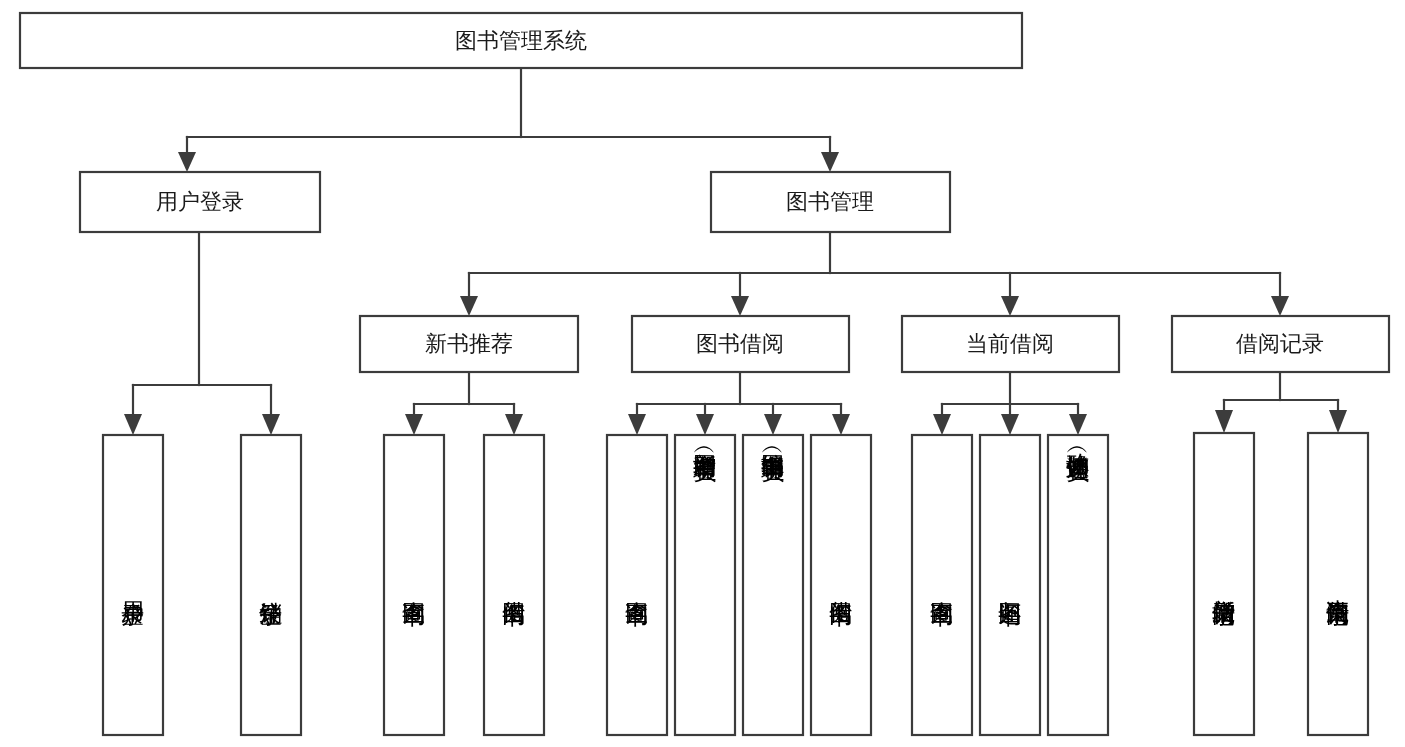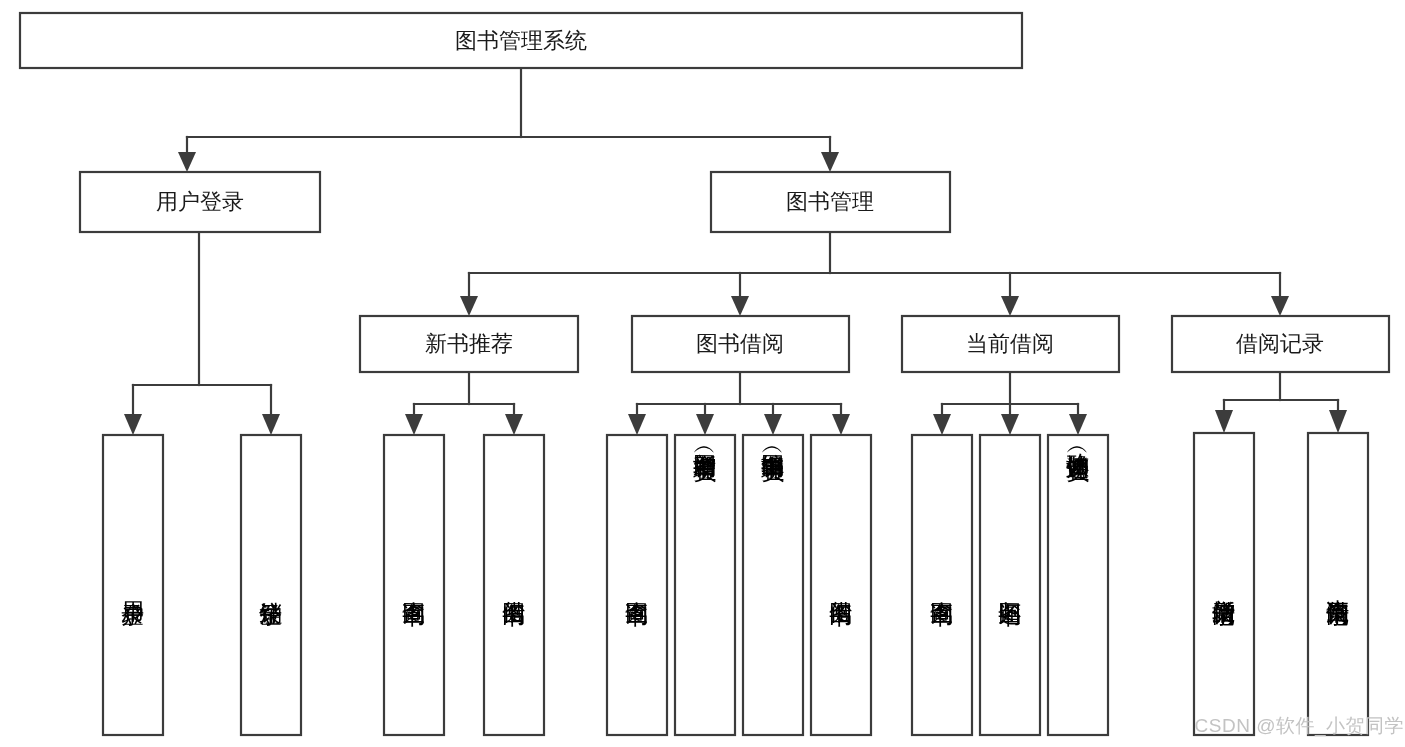--- a/index.html
+++ b/index.html
@@ -246,15 +246,14 @@
     <span class="leaf-label-v" style="height:auto;">确认归还（管理员）</span>
   </div>
 
   <div class="leaf-text-wrap" style="left:1194px; top:433px; width:60px; height:302px;">
     <span class="leaf-label-v">新增借阅记录</span>
   </div>
   <div class="leaf-text-wrap" style="left:1308px; top:433px; width:60px; height:302px;">
     <span class="leaf-label-v">查询借阅记录</span>
   </div>
 
-  <div class="watermark">CSDN @软件_小贺同学</div>
 
 </div>
 
 </body></html>

